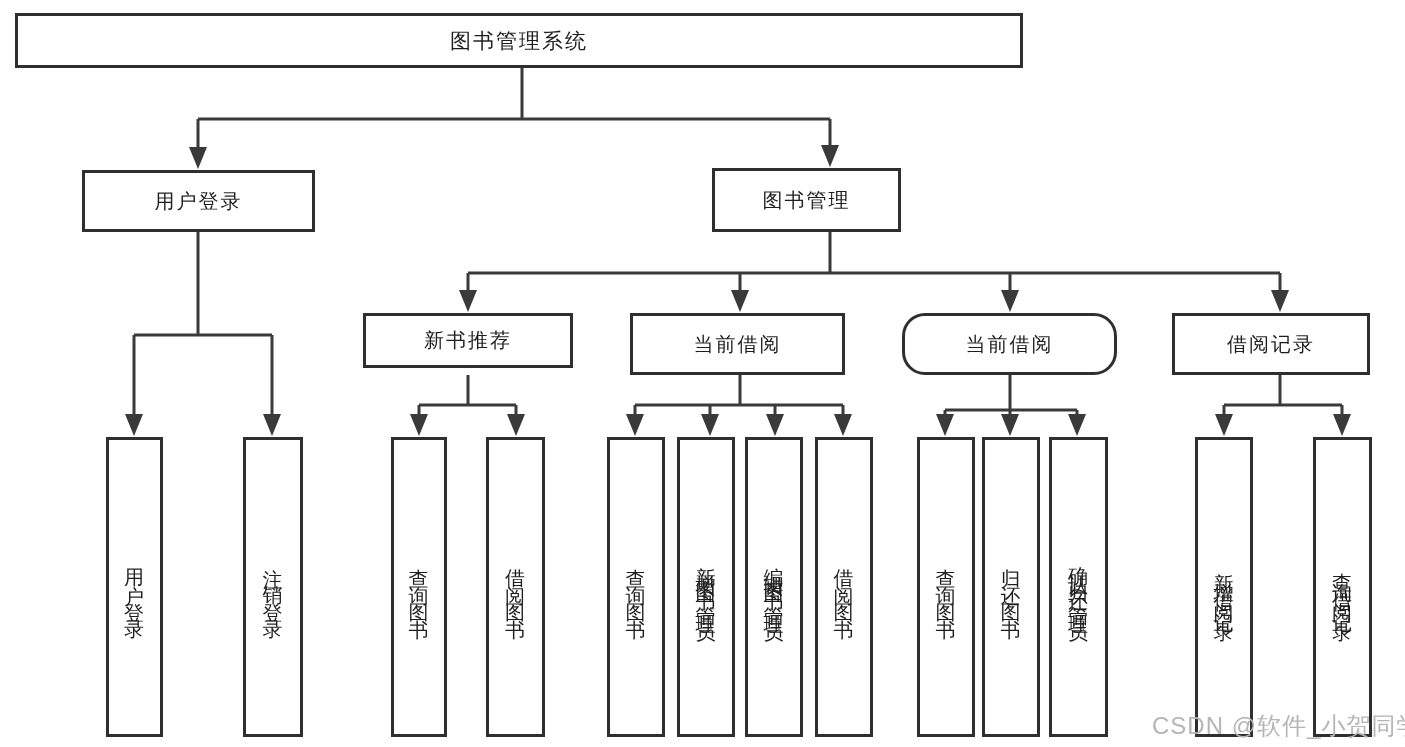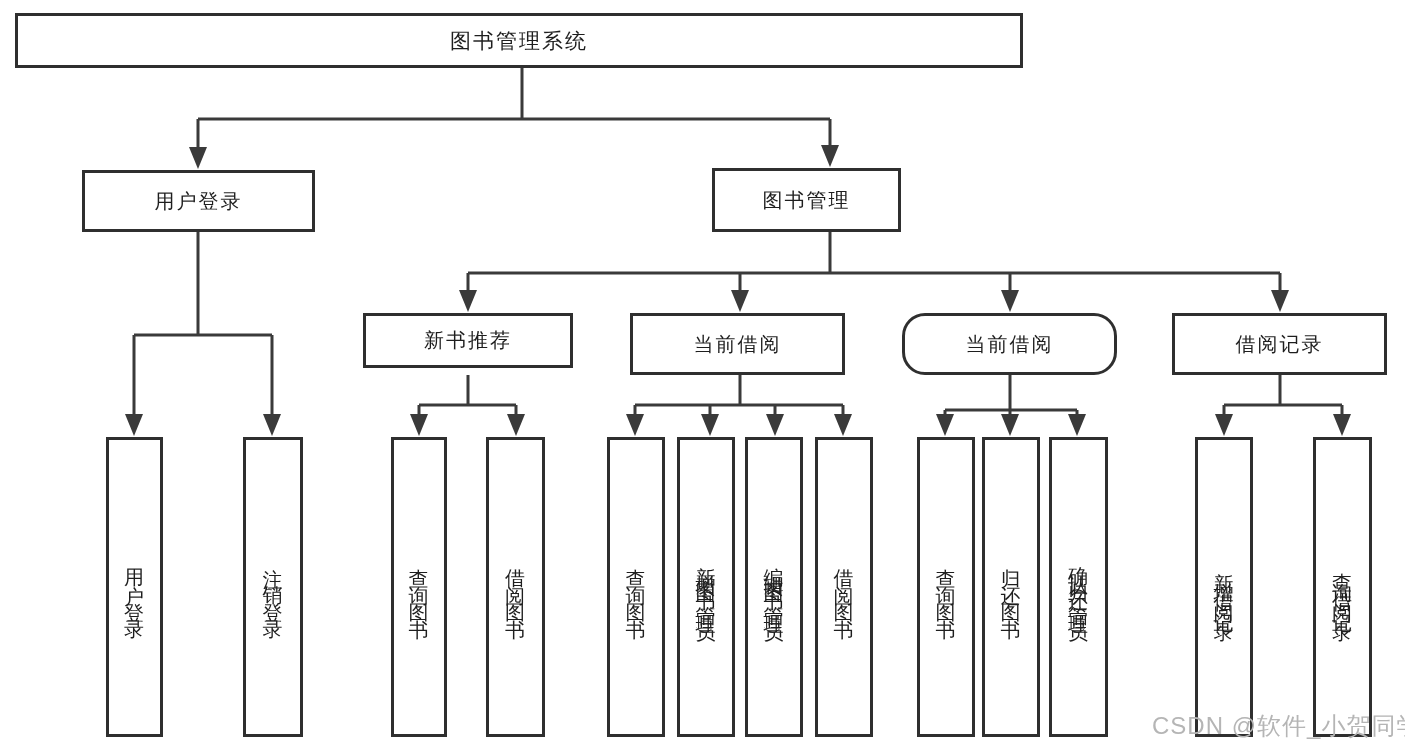--- a/index.html
+++ b/index.html
@@ -49,21 +49,21 @@
   .sp-wide{letter-spacing:17px;}
   .sp-mid{letter-spacing:10px;}
   .sp-tight{letter-spacing:8px;}
   
   .p-root{left:15px;top:13px;width:1008px;height:55px;}
   .p-userlogin{left:82px;top:170px;width:233px;height:62px;}
   .p-bookmgmt{left:712px;top:168px;width:189px;height:64px;}
   .p-newbook{left:363px;top:313px;width:210px;height:55px;}
   .p-borrow{left:630px;top:313px;width:215px;height:62px;}
   .p-current{left:902px;top:313px;width:215px;height:62px;border-radius:23px;}
-  .p-records{left:1172px;top:313px;width:215px;height:62px;}
+  .p-records{left:1172px;top:313px;width:198px;height:62px;}
   
   .p-l0{left:106px;width:57px;}
   .p-l1{left:243px;width:60px;}
   .p-l2{left:391px;width:56px;}
   .p-l3{left:486px;width:59px;}
   .p-l4{left:607px;width:58px;}
   .p-l5{left:677px;width:58px;}
   .p-l6{left:745px;width:58px;}
   .p-l7{left:815px;width:58px;}
   .p-l8{left:917px;width:58px;}

